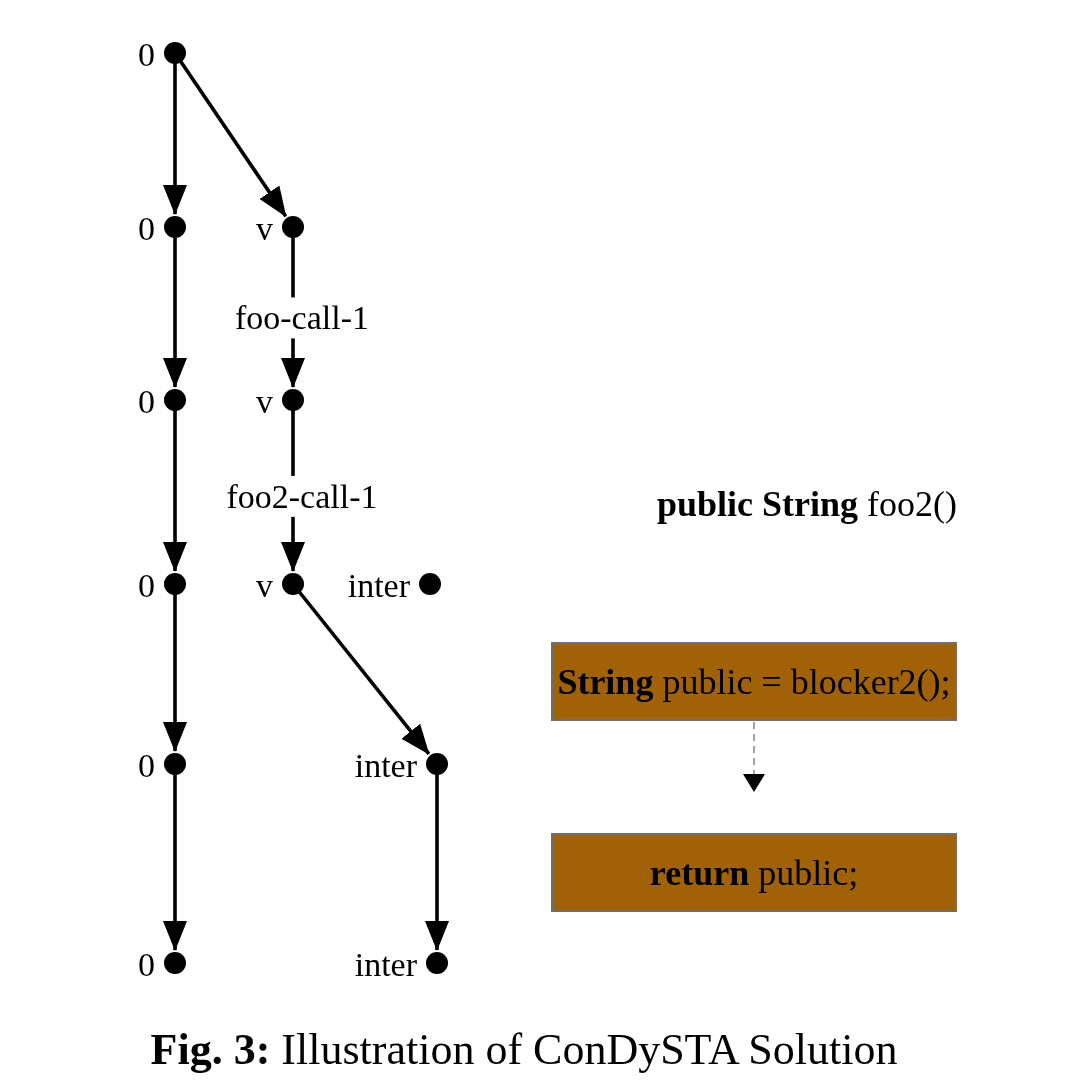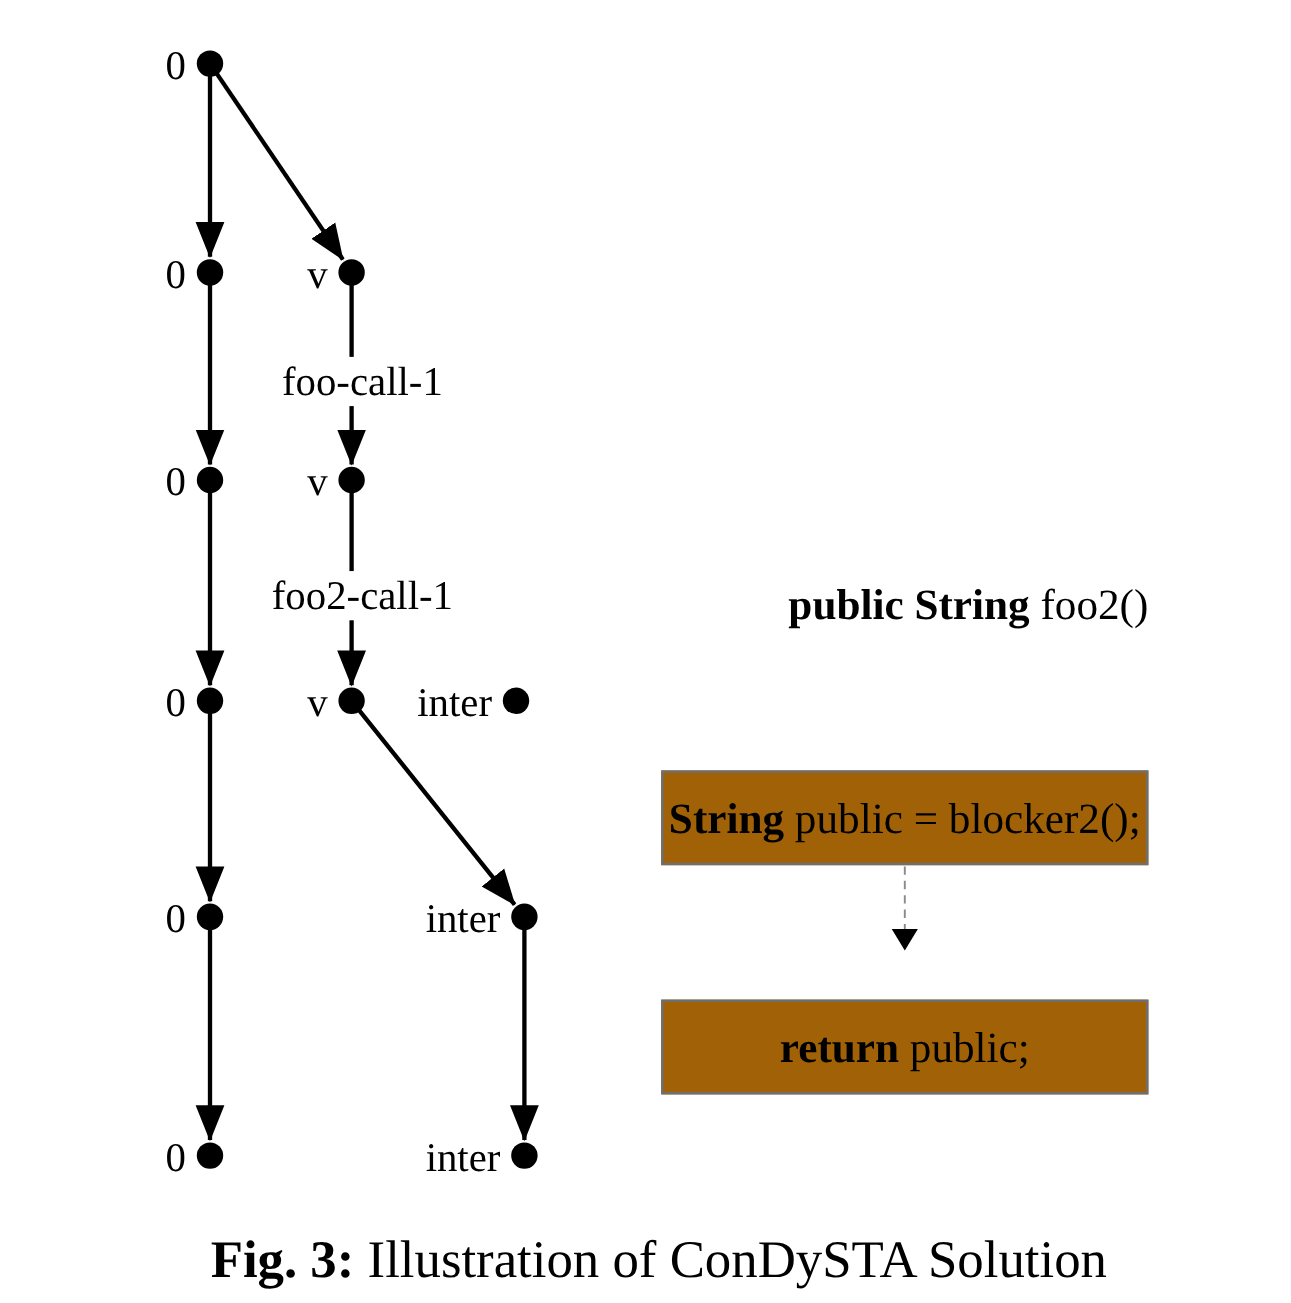--- a/index.html
+++ b/index.html
@@ -48,21 +48,20 @@
   .box2 { top: 794px; margin-top: 39px; }
   .b { font-weight: bold; }
 
   .caption {
     position: absolute;
     left: 0; top: 1024px;
     width: 1048px;
     text-align: center;
     font-size: 44px;
     white-space: pre;
-    padding-left: 25px;
   }
 </style>
 </head>
 <body>
 
 <div class="stage">
 
   <svg class="diagram" id="diagram" width="1076" height="1086" viewBox="0 0 1076 1086">
     <defs>
       <marker id="arrow" markerUnits="userSpaceOnUse" markerWidth="32" markerHeight="26" refX="29" refY="13" orient="auto">

